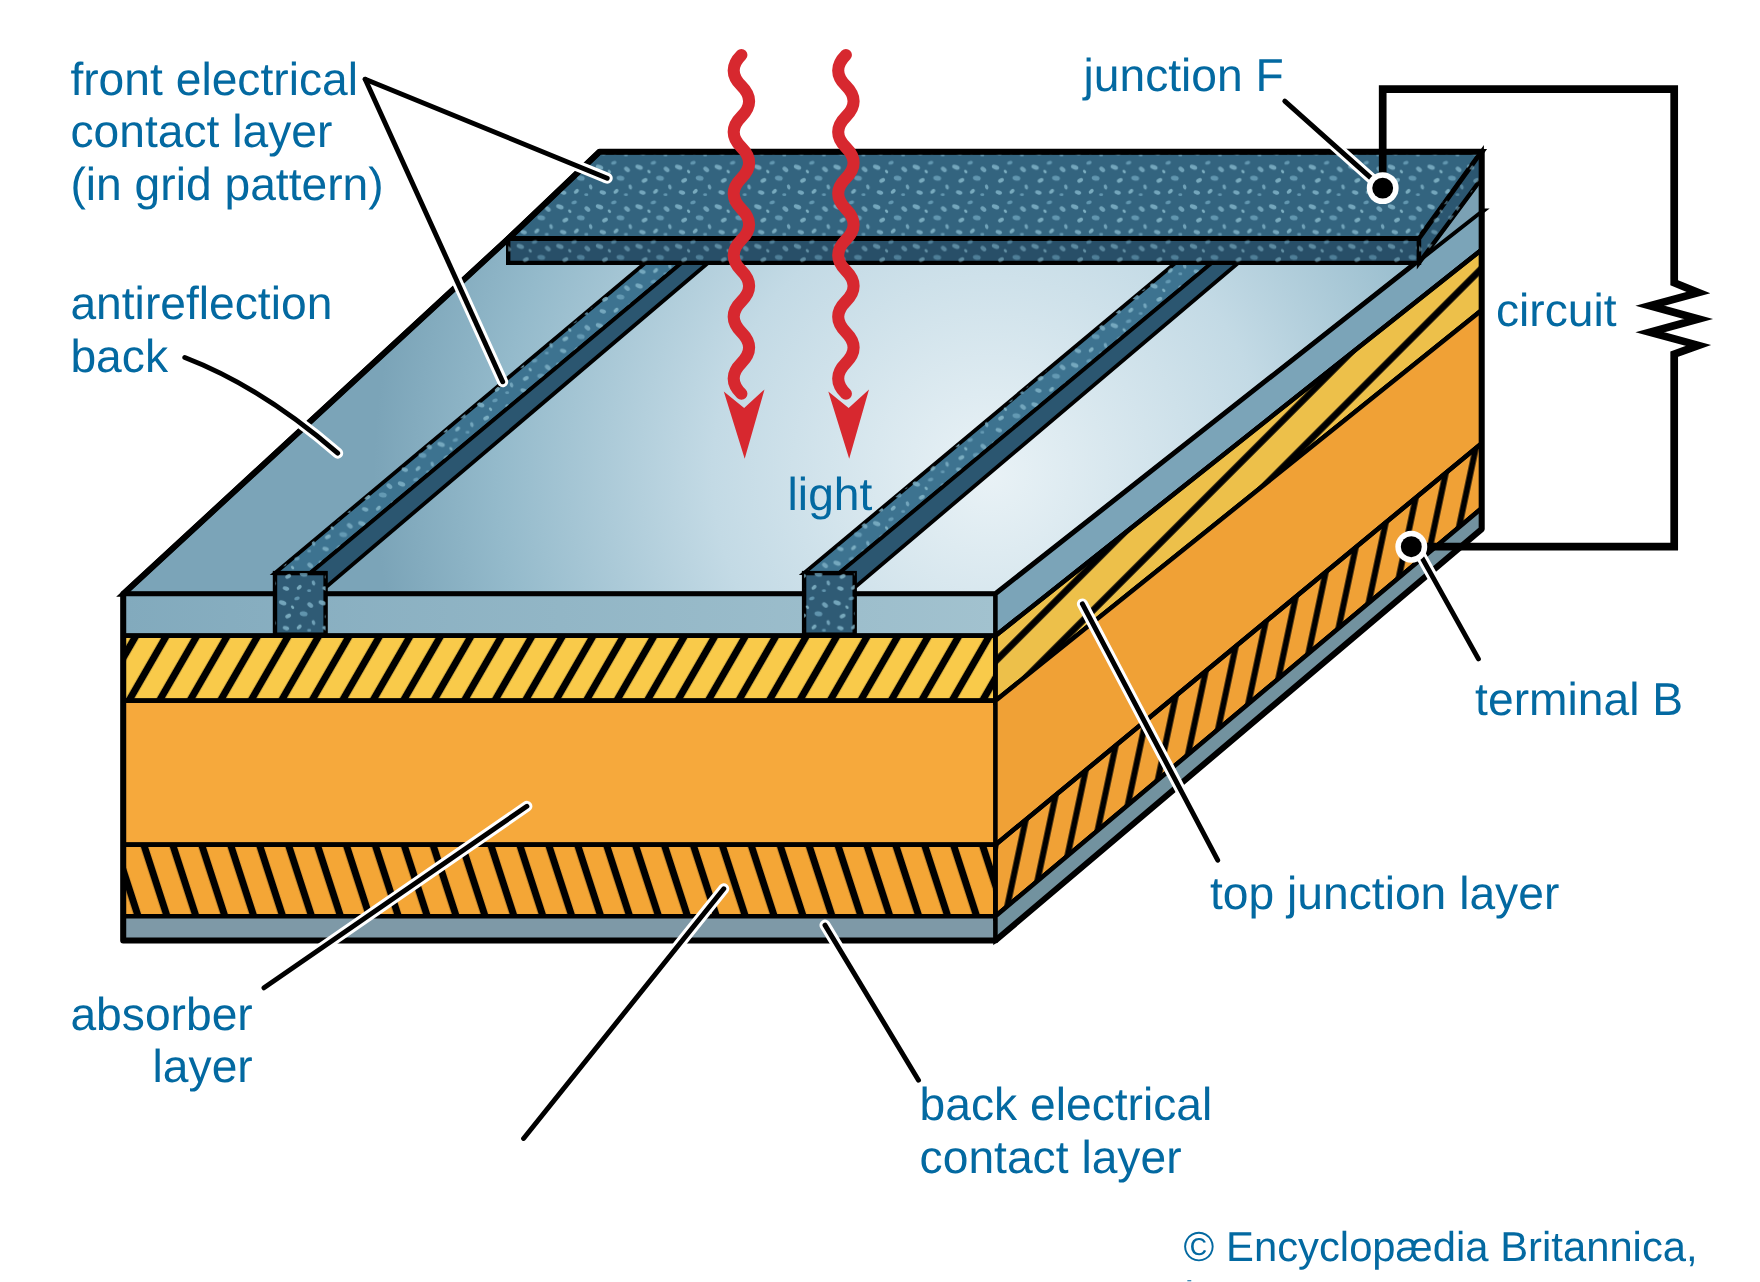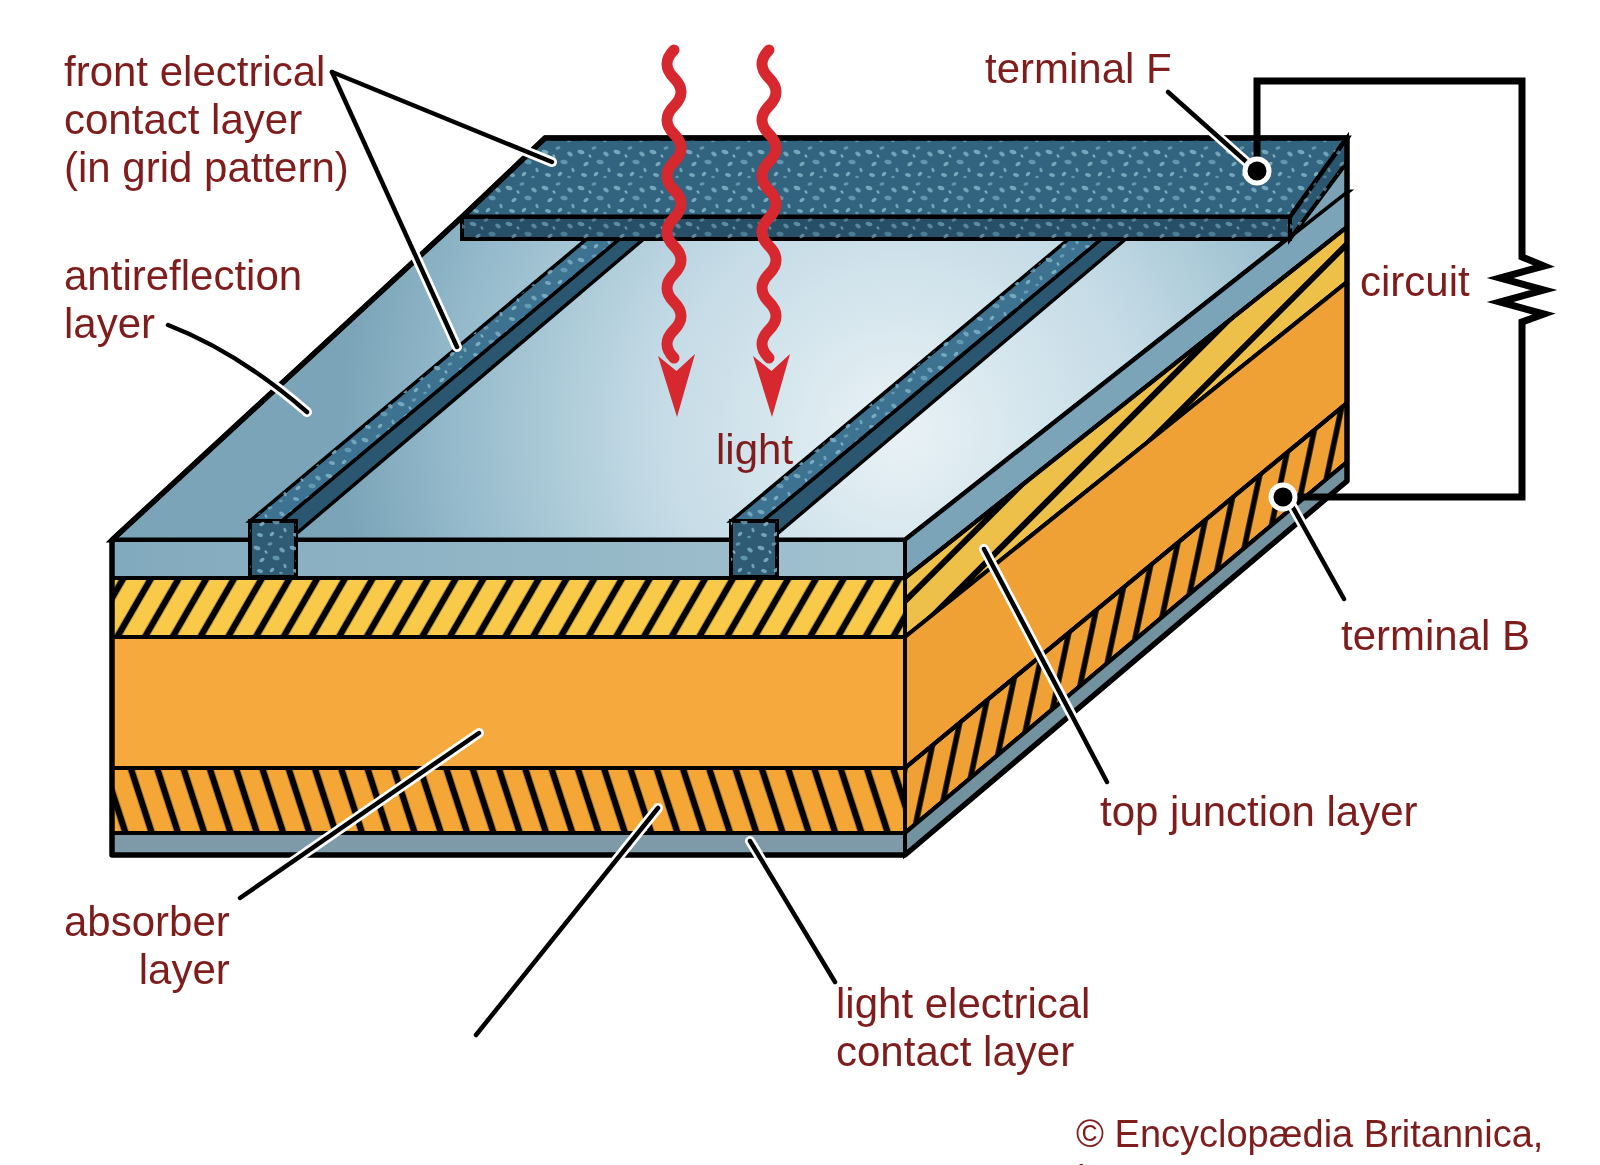--- a/index.html
+++ b/index.html
@@ -2,21 +2,21 @@
 <html><head>
 <meta charset="utf-8">
 <style>
   html,body{margin:0;padding:0;background:#ffffff;}
   .stage{
     position:relative;width:1600px;height:1165px;background:#ffffff;
     font-family:"Liberation Sans",sans-serif;overflow:hidden;
   }
   .stage svg{position:absolute;left:0;top:0;}
   .label{
-    position:absolute;font-size:42px;line-height:48px;color:#7f1d1d;
+    position:absolute;font-size:42px;line-height:48px;color:#0369a1;
     white-space:pre-line;letter-spacing:0;
   }
   .copyright{font-size:38px;line-height:44px;}
 </style>
 </head>
 <body>
 
 <div class="stage">
 
 <svg width="1600" height="1165" viewBox="0 0 1600 1165">
@@ -162,25 +162,25 @@
     <path d="M 677,417 L 658,356 L 676.5,371 L 695,354 Z" fill="#d7282f"></path>
     <path d="M 769,50 q -14,14 0,28 q 14,14 0,28 q -14,14 0,28 q 14,14 0,28 q -14,14 0,28 q 14,14 0,28 q -14,14 0,28 q 14,14 0,28 q -14,14 0,28 q 14,14 0,28 q -14,14 0,28" fill="none" stroke="#d7282f" stroke-width="11" stroke-linecap="round"></path>
     <path d="M 772,417 L 753,356 L 771.5,371 L 790,354 Z" fill="#d7282f"></path>
   </g>
 </svg>
 
 <div class="label" style="left:64px;top:48px;">front electrical
 contact layer
 (in grid pattern)</div>
 <div class="label" style="left:64px;top:252px;">antireflection
-layer</div>
-<div class="label" style="left:985px;top:45px;">terminal F</div>
+back</div>
+<div class="label" style="left:985px;top:45px;">junction F</div>
 <div class="label" style="left:1360px;top:258px;">circuit</div>
 <div class="label" style="left:1341px;top:612px;">terminal B</div>
 <div class="label" style="left:1100px;top:788px;">top junction layer</div>
 <div class="label" style="left:64px;top:898px;text-align:right;">absorber
 layer</div>
-<div class="label" style="left:836px;top:980px;">light electrical
+<div class="label" style="left:836px;top:980px;">back electrical
 contact layer</div>
 <div class="label" style="left:716px;top:426px;">light</div>
 <div class="label copyright" style="left:1076px;top:1112px;">© Encyclopædia Britannica, Inc.</div>
 
 </div>
 
 </body></html>

